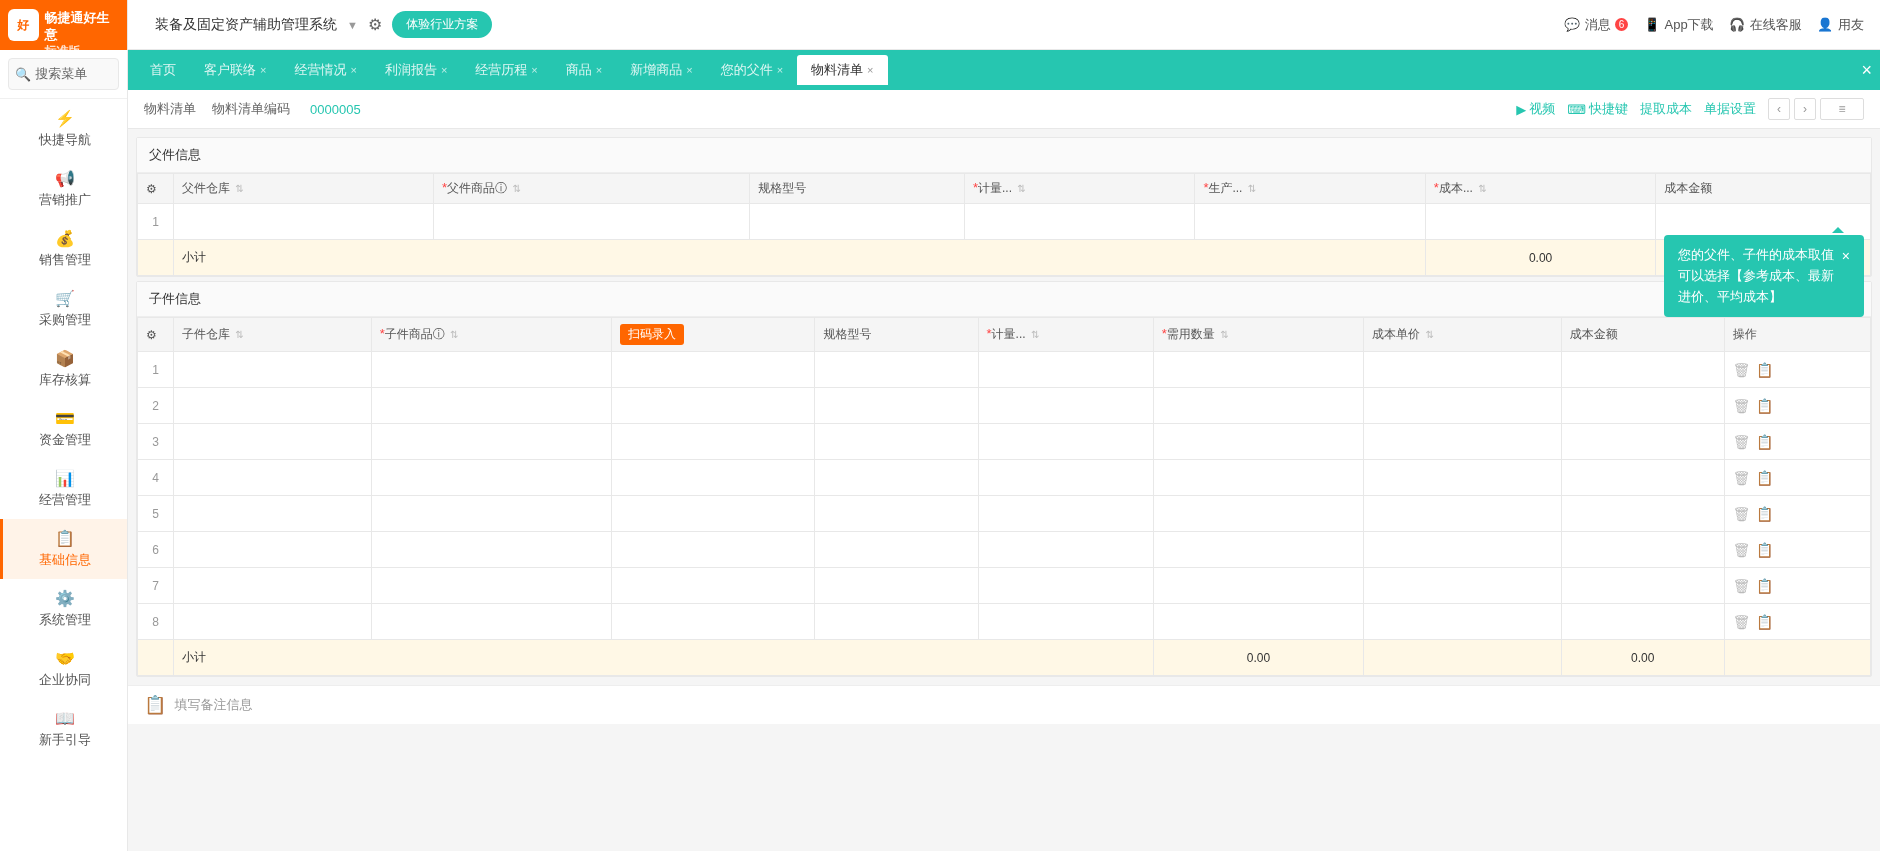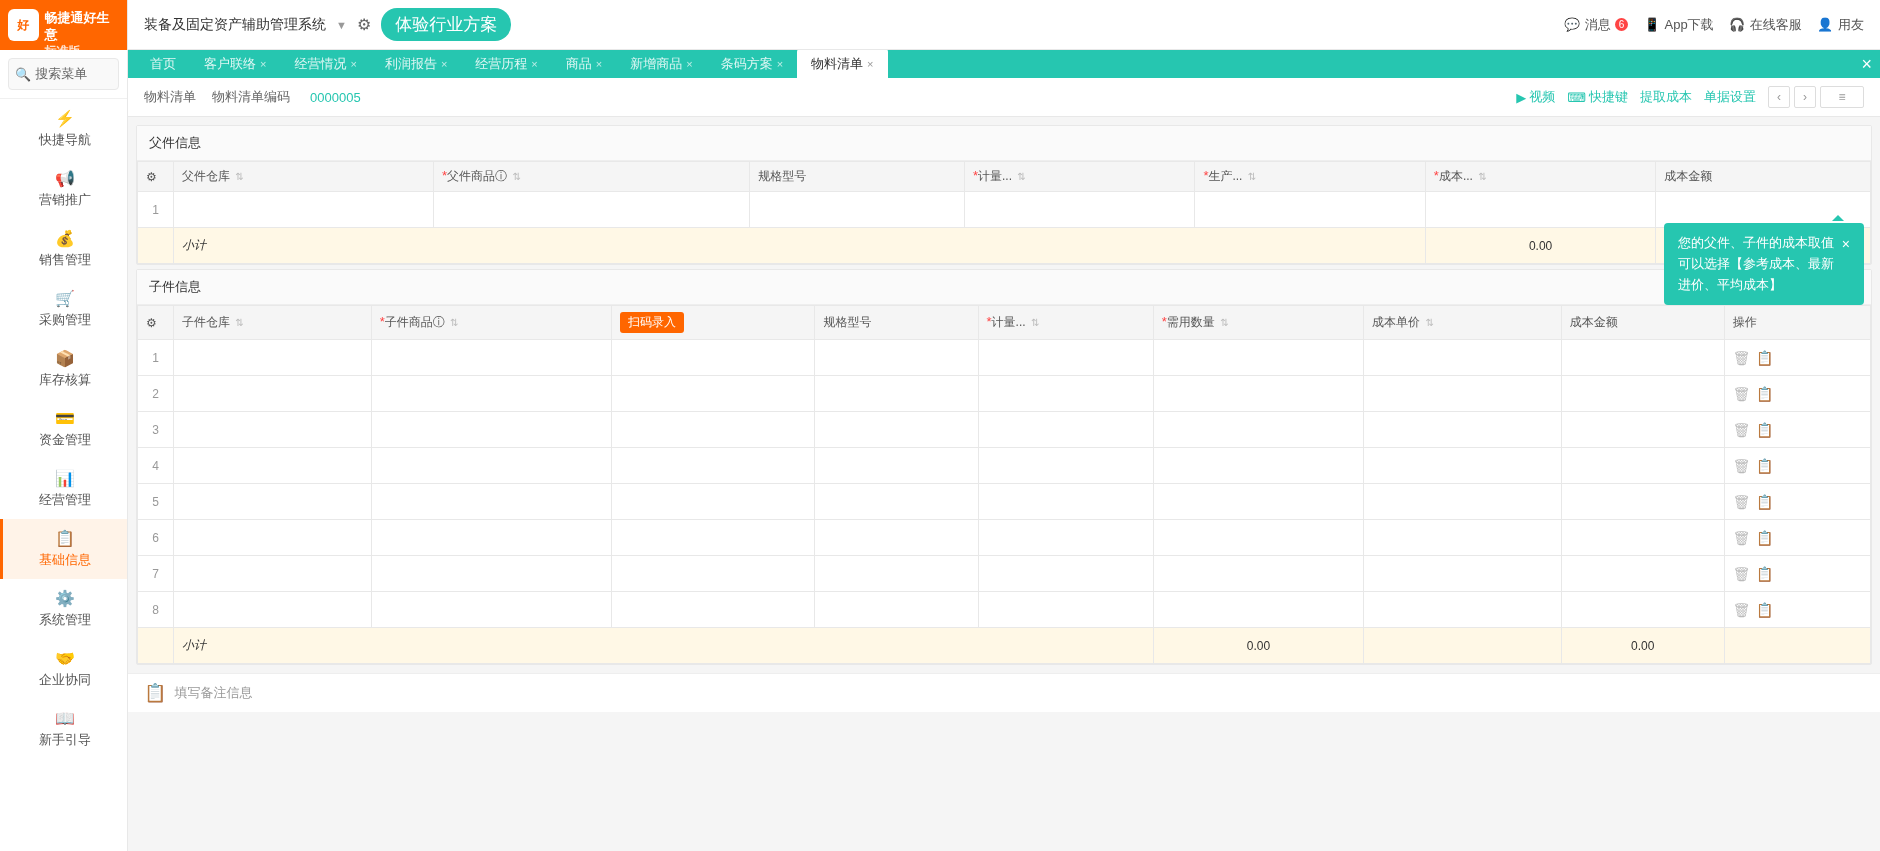--- a/index.html
+++ b/index.html
@@ -74,43 +74,43 @@
     
     .topbar {
       height: 50px;
       background: #fff;
       border-bottom: 1px solid #e8e8e8;
       display: flex;
       align-items: center;
       justify-content: space-between;
       padding: 0 16px;
     }
-    .topbar-left { display: flex; align-items: center; gap: 10px; }
+    .topbar-left { display: flex; align-items: center; gap: 10px; margin-left: 11px; }
     .system-title { font-size: 14px; color: #333; font-weight: 500; }
     .dropdown-arrow { color: #999; font-size: 11px; }
     .gear-btn { color: #666; cursor: pointer; font-size: 16px; }
     .experience-btn {
       background: #26c6b0;
       color: #fff;
       border: none;
       border-radius: 16px;
       padding: 5px 14px;
       cursor: pointer;
-      font-size: 17px;
+      font-size: 12px;
     }
     .topbar-right { display: flex; align-items: center; gap: 16px; color: #555; }
     .topbar-right-item { display: flex; align-items: center; gap: 4px; cursor: pointer; }
     .badge { background: #ff4444; color: #fff; border-radius: 8px; font-size: 10px; padding: 1px 4px; }
 
     
     .nav-tabs {
       background: #26c6b0;
       display: flex;
       align-items: center;
-      height: 28px;
+      height: 40px;
       padding: 0 8px;
       overflow-x: auto;
     }
     .nav-tab {
       color: rgba(255,255,255,0.85);
       padding: 6px 14px;
       cursor: pointer;
       white-space: nowrap;
       font-size: 13px;
       border-radius: 3px 3px 0 0;
@@ -165,21 +165,21 @@
     .data-table td {
       border: 1px solid #e8e8e8;
       padding: 6px 8px;
       color: #333;
       font-size: 12px;
       height: 36px;
     }
     .data-table .row-num { color: #999; text-align: center; width: 36px; }
     .required { color: #ff4444; }
     .subtotal-row td { background: #fff8e6; font-weight: 500; }
-    .subtotal-label { color: #666; font-style: italic; }
+    .subtotal-label { color: #666; }
     .subtotal-val { color: #333; font-weight: bold; text-align: center; }
     .sort-icon { color: #bbb; font-size: 10px; margin-left: 2px; }
     .scan-btn {
       background: #ff6600;
       color: #fff;
       border: none;
       border-radius: 3px;
       padding: 2px 8px;
       font-size: 12px;
       cursor: pointer;
@@ -347,21 +347,21 @@
       </div>
       <div class="nav-tab">
         <span>商品</span>
         <span class="tab-close"> ×</span>
       </div>
       <div class="nav-tab">
         <span>新增商品</span>
         <span class="tab-close"> ×</span>
       </div>
       <div class="nav-tab">
-        <span>条码方案</span>
+        <span>您的父件</span>
         <span class="tab-close"> ×</span>
       </div>
       <div class="nav-tab active">
         <span>物料清单</span>
         <span class="tab-close"> ×</span>
       </div>
       <span class="nav-tabs-close">×</span>
     </div>
 
   <div class="content-area" style="position:relative;">

